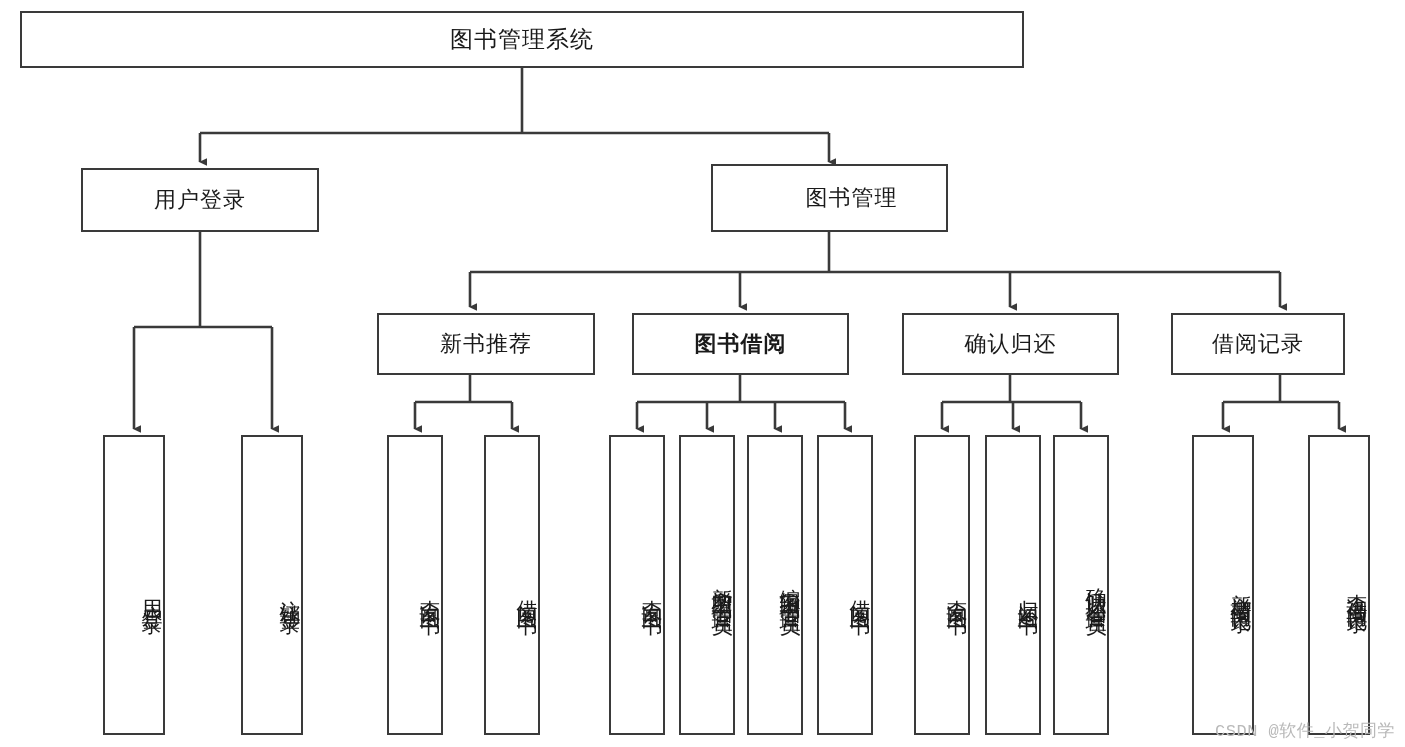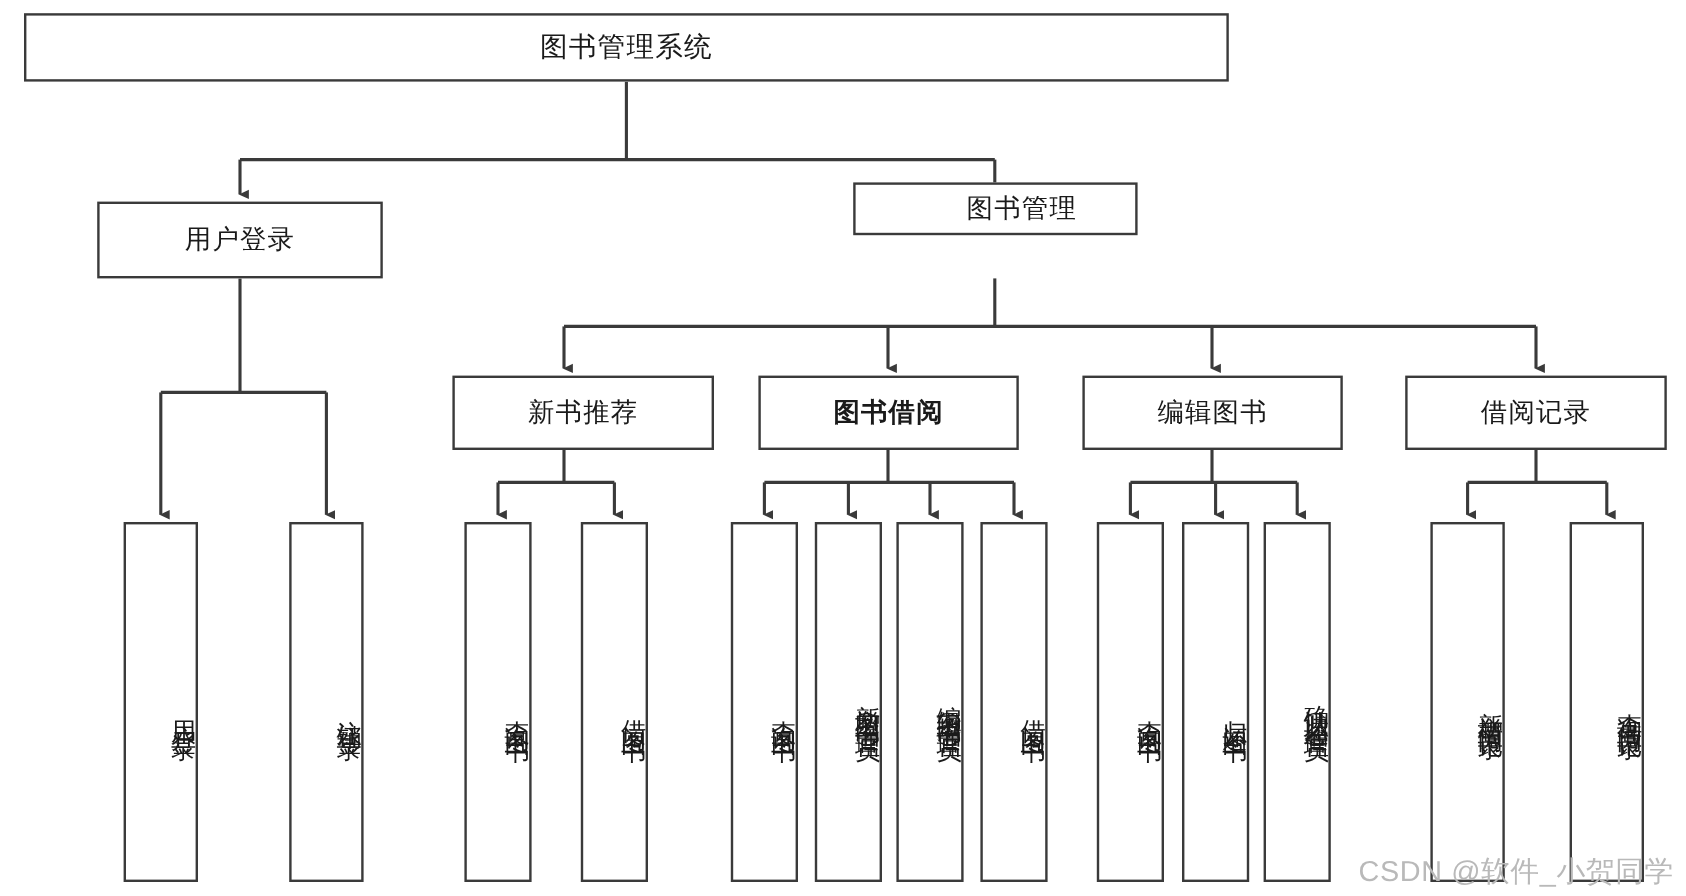--- a/index.html
+++ b/index.html
@@ -55,25 +55,26 @@
     padding-top: 8px;
     letter-spacing: 4px;
   }
   .root-box {
     font-size: 23px;
   }
   #watermark {
     position: absolute;
     right: 10px;
     bottom: 5px;
-    font-size: 24px;
+    font-size: 17px;
     color: #b9b9b9;
     white-space: nowrap;
     pointer-events: none;
     letter-spacing: 0.5px;
+    font-family: Liberation Mono, monospace;
   }
 </style>
 </head>
 <body>
 
 <div id="canvas" style="background: rgb(255, 255, 255);">
 
   <svg id="tree-svg" viewBox="0 0 1405 747" xmlns="http://www.w3.org/2000/svg">
     <defs>
       <marker id="arrowhead" markerWidth="9" markerHeight="9" refX="4.2" refY="7.4" orient="auto" markerUnits="userSpaceOnUse">
@@ -120,26 +121,26 @@
       <path d="M 1280 375 L 1280 402"></path>
       <path d="M 1223 402 L 1339 402"></path>
       <path d="M 1223 402 L 1223 429" marker-end="url(#arrowhead)"></path>
       <path d="M 1339 402 L 1339 429" marker-end="url(#arrowhead)"></path>
     </g>
   </svg>
 
   <div class="node-box node-h root-box" style="left: 20px; top: 11px; width: 1004px; height: 57px; border-color: rgb(58, 58, 58); background: rgb(255, 255, 255); color: rgb(26, 26, 26);">图书管理系统</div>
 
   <div class="node-box node-h" style="left: 81px; top: 168px; width: 238px; height: 64px; border-color: rgb(58, 58, 58); background: rgb(255, 255, 255); color: rgb(26, 26, 26);">用户登录</div>
-  <div class="node-box node-h" style="left: 711px; top: 152px; width: 237px; height: 44px; border-color: rgb(58, 58, 58); background: rgb(255, 255, 255); color: rgb(26, 26, 26); padding-left: 44px;">图书管理</div>
+  <div class="node-box node-h" style="left: 711px; top: 164px; width: 237px; height: 68px; border-color: rgb(58, 58, 58); background: rgb(255, 255, 255); color: rgb(26, 26, 26); padding-left: 44px;">图书管理</div>
 
   <div class="node-box node-h" style="left: 377px; top: 313px; width: 218px; height: 62px; border-color: rgb(58, 58, 58); background: rgb(255, 255, 255); color: rgb(26, 26, 26);">新书推荐</div>
   <div class="node-box node-h" style="left: 632px; top: 313px; width: 217px; height: 62px; border-color: rgb(58, 58, 58); background: rgb(255, 255, 255); color: rgb(26, 26, 26); font-weight: bold;">图书借阅</div>
-  <div class="node-box node-h" style="left: 902px; top: 313px; width: 217px; height: 62px; border-color: rgb(58, 58, 58); background: rgb(255, 255, 255); color: rgb(26, 26, 26);">编辑图书</div>
-  <div class="node-box node-h" style="left: 1171px; top: 313px; width: 218px; height: 62px; border-color: rgb(58, 58, 58); background: rgb(255, 255, 255); color: rgb(26, 26, 26);">借阅记录</div>
+  <div class="node-box node-h" style="left: 902px; top: 313px; width: 217px; height: 62px; border-color: rgb(58, 58, 58); background: rgb(255, 255, 255); color: rgb(26, 26, 26);">确认归还</div>
+  <div class="node-box node-h" style="left: 1171px; top: 313px; width: 174px; height: 62px; border-color: rgb(58, 58, 58); background: rgb(255, 255, 255); color: rgb(26, 26, 26);">借阅记录</div>
 
   <div class="node-box node-v" style="left: 103px; top: 435px; width: 62px; height: 300px; border-color: rgb(58, 58, 58); background: rgb(255, 255, 255); color: rgb(26, 26, 26);">用户登录</div>
   <div class="node-box node-v" style="left: 241px; top: 435px; width: 62px; height: 300px; border-color: rgb(58, 58, 58); background: rgb(255, 255, 255); color: rgb(26, 26, 26);">注销登录</div>
   <div class="node-box node-v" style="left: 387px; top: 435px; width: 56px; height: 300px; border-color: rgb(58, 58, 58); background: rgb(255, 255, 255); color: rgb(26, 26, 26);">查询图书</div>
   <div class="node-box node-v" style="left: 484px; top: 435px; width: 56px; height: 300px; border-color: rgb(58, 58, 58); background: rgb(255, 255, 255); color: rgb(26, 26, 26);">借阅图书</div>
   <div class="node-box node-v" style="left: 609px; top: 435px; width: 56px; height: 300px; border-color: rgb(58, 58, 58); background: rgb(255, 255, 255); color: rgb(26, 26, 26);">查询图书</div>
   <div class="node-box node-v tall-text" style="left: 679px; top: 435px; width: 56px; height: 300px; border-color: rgb(58, 58, 58); background: rgb(255, 255, 255); color: rgb(26, 26, 26);">新增图书（管理员）</div>
   <div class="node-box node-v tall-text" style="left: 747px; top: 435px; width: 56px; height: 300px; border-color: rgb(58, 58, 58); background: rgb(255, 255, 255); color: rgb(26, 26, 26);">编辑图书（管理员）</div>
   <div class="node-box node-v" style="left: 817px; top: 435px; width: 56px; height: 300px; border-color: rgb(58, 58, 58); background: rgb(255, 255, 255); color: rgb(26, 26, 26);">借阅图书</div>
   <div class="node-box node-v" style="left: 914px; top: 435px; width: 56px; height: 300px; border-color: rgb(58, 58, 58); background: rgb(255, 255, 255); color: rgb(26, 26, 26);">查询图书</div>

